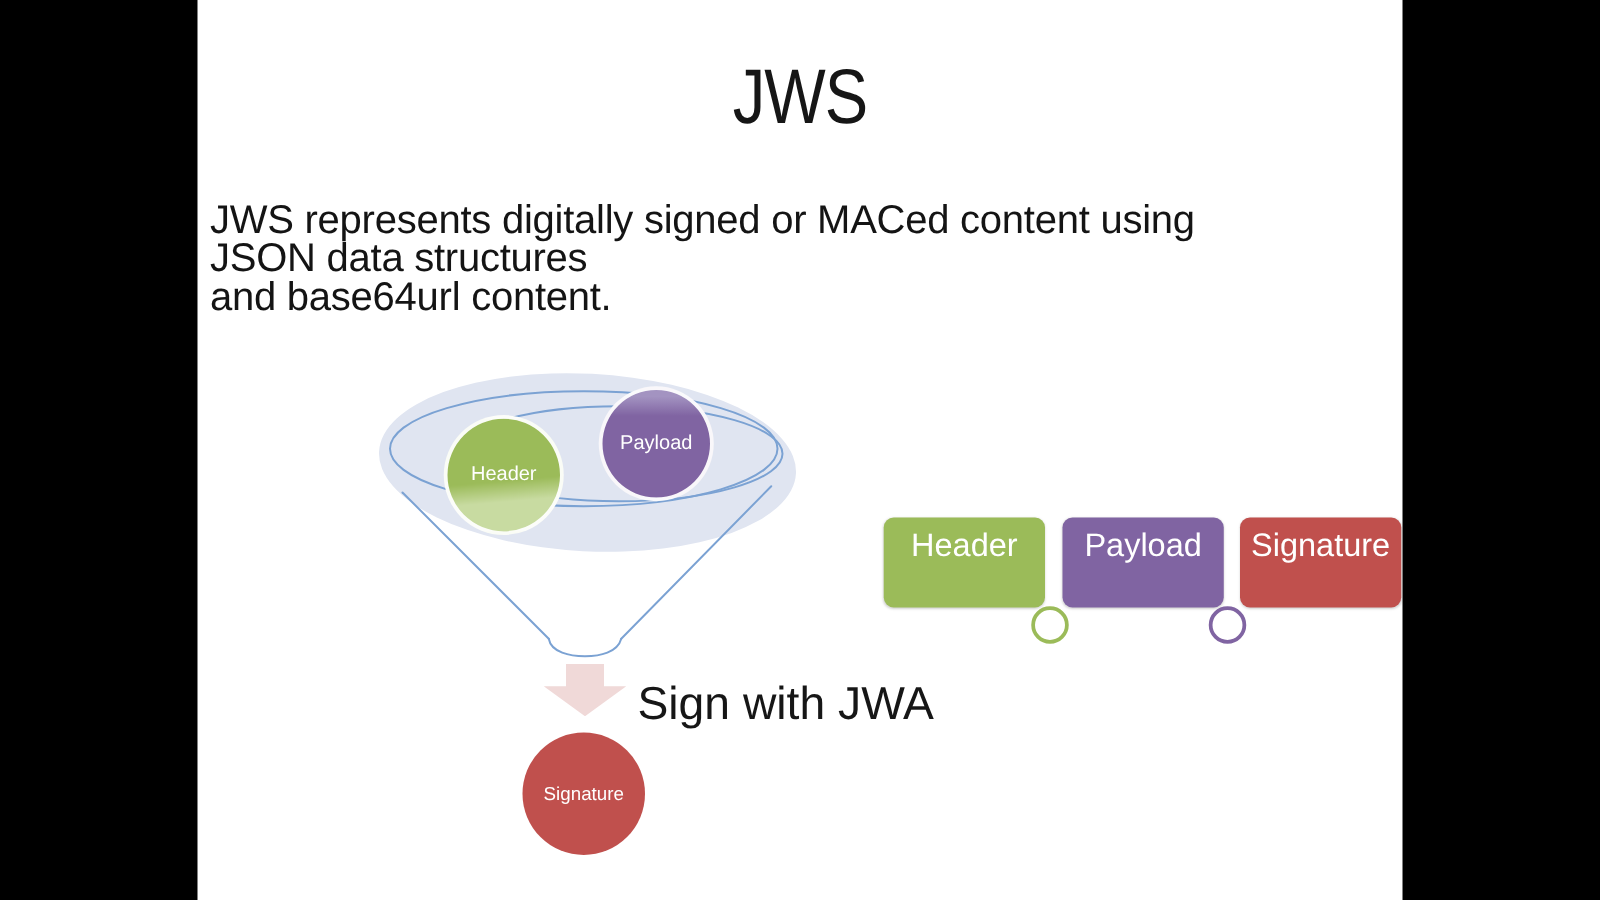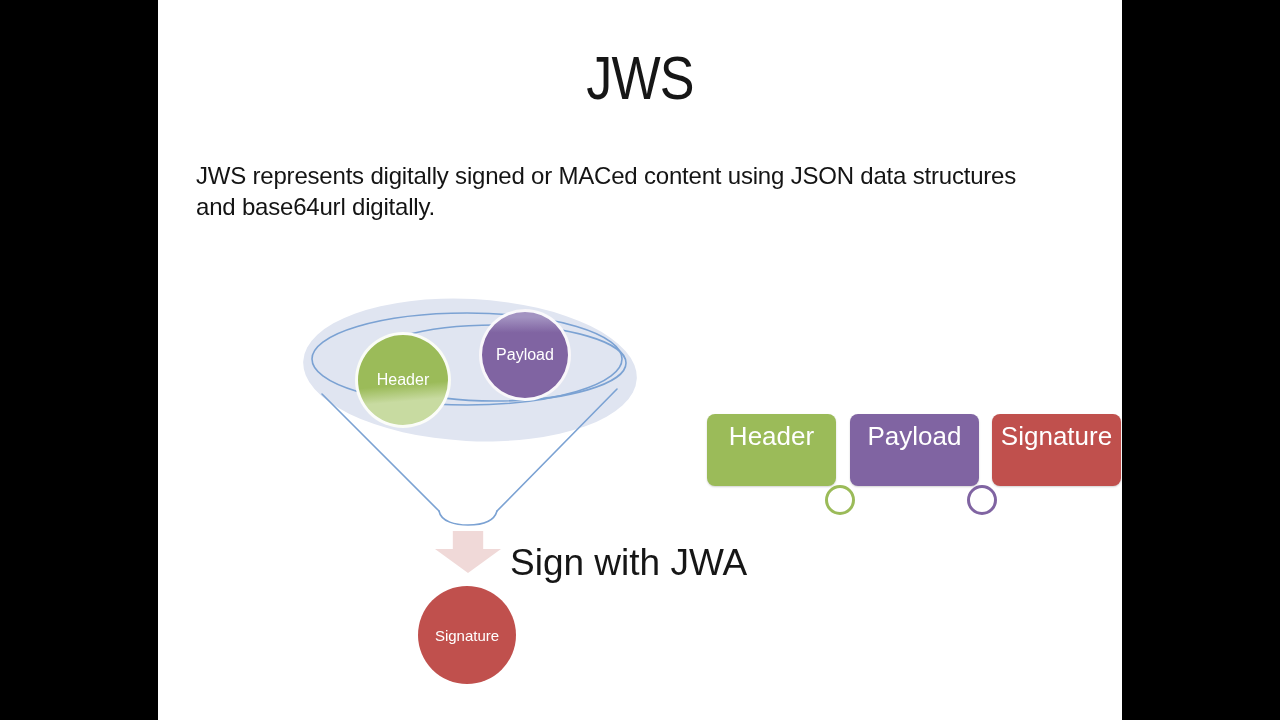--- a/index.html
+++ b/index.html
@@ -30,23 +30,23 @@
   .title span {
     display: inline-block;
     font-size: 62px;
     font-weight: 400;
     letter-spacing: -1px;
     transform: scaleX(0.84);
     transform-origin: center;
   }
   .body-text {
     position: absolute;
-    left: 38px; top: 160px;
+    left: 10px; top: 160px;
     width: 870px;
-    font-size: 24px;
+    font-size: 32px;
     line-height: 31px;
     letter-spacing: -0.2px;
     color: #141414;
   }
 
   
   .funnel-svg { position: absolute; left: 140px; top: 293px; }
   .funnel-fill { fill: #e0e5f1; }
   .funnel-line { fill: none; stroke: #7ba2d3; stroke-width: 1.6px; stroke-linecap: round; }
 
@@ -120,21 +120,21 @@
 <div class="bar bar-right"></div>
 
 <div class="slide">
 
   <div class="title">
     <span>JWS</span>
   </div>
 
   <div class="body-text">
     <div>JWS represents digitally signed or MACed content using JSON data structures</div>
-    <div>and base64url digitally.</div>
+    <div>and base64url content.</div>
   </div>
 
   <svg class="funnel-svg" width="352" height="242" viewBox="0 0 352 242">
     <ellipse class="funnel-fill" cx="172" cy="77" rx="167" ry="71" transform="rotate(3 172 77)"></ellipse>
     <ellipse class="funnel-line" cx="169" cy="66" rx="155" ry="46"></ellipse>
     <ellipse class="funnel-line" cx="197" cy="70" rx="131" ry="38"></ellipse>
     <path class="funnel-line" d="M 24,101 L 141,218"></path>
     <path class="funnel-line" d="M 319,96 L 199,218"></path>
     <path class="funnel-line" d="M 141,218 C 143,229 158,232 170,232 C 182,232 196,229 199,218"></path>
   </svg>

